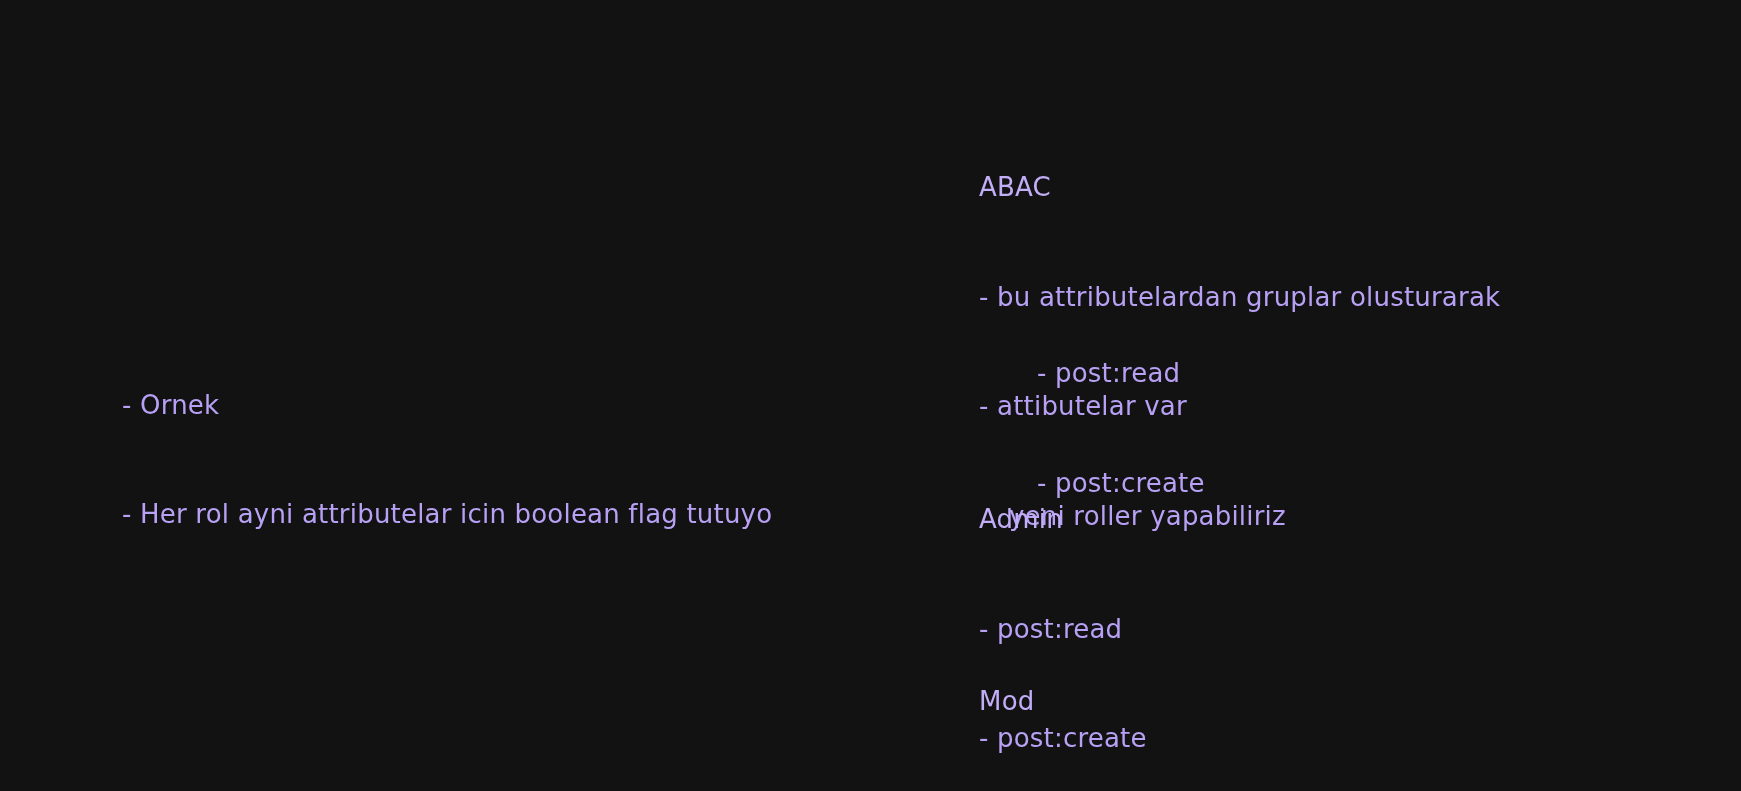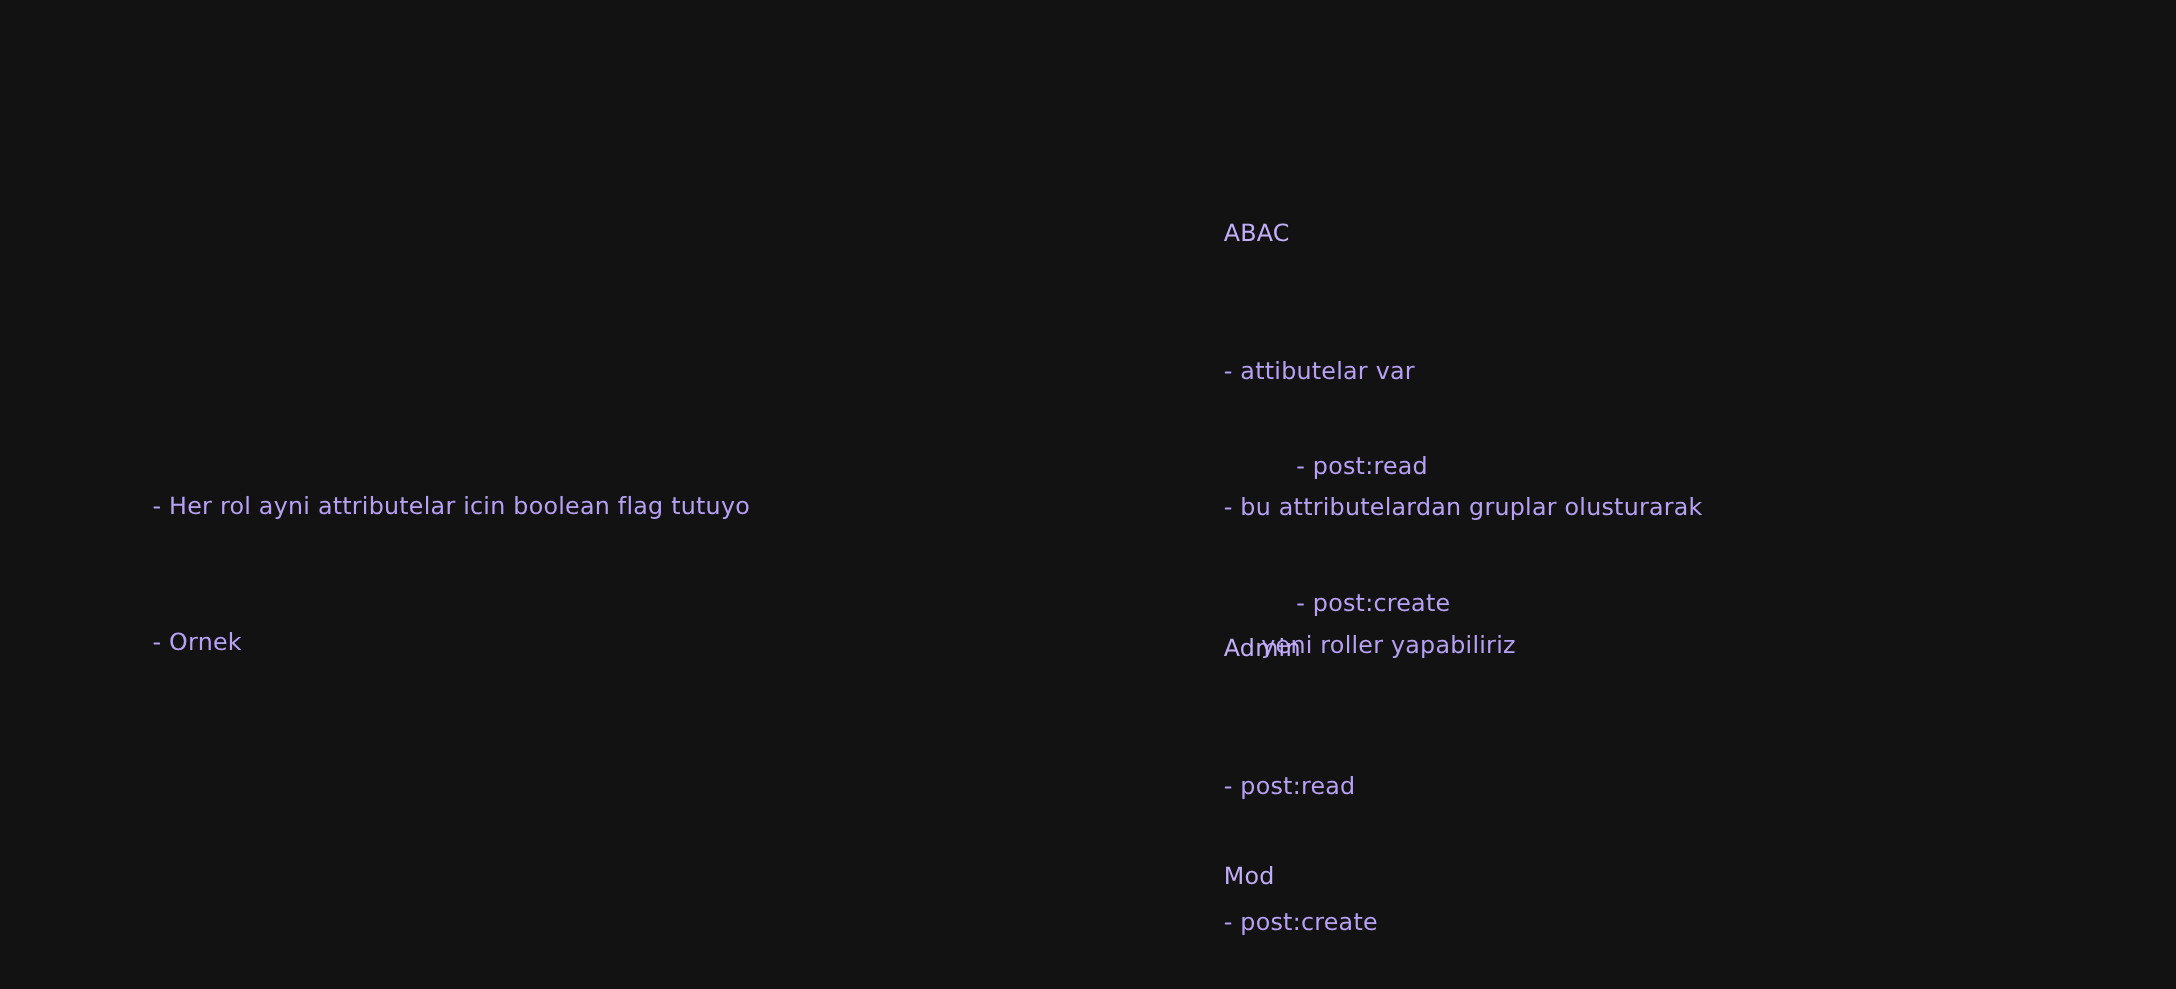--- a/index.html
+++ b/index.html
@@ -13,21 +13,21 @@
     .canvas {
       position: relative;
       width: 1741px;
       height: 791px;
       background: #121212;
     }
     .text-block {
       position: absolute;
       margin: 0;
       font-family: "DejaVu Sans", sans-serif;
-      font-size: 19px;
+      font-size: 26px;
       line-height: 36.5px;
       color: #b8a1f5;
       white-space: pre;
       letter-spacing: 0.2px;
     }
     .line { display: block; height: 36.5px; }
     .title { color: #c2adf7; }
     .ind-wrap { padding-left: 30px; }
     .ind-sub { padding-left: 58px; }
 
@@ -37,34 +37,34 @@
     #admin-block { left: 979px; top: 428px; }
     #mod-block { left: 979px; top: 610px; }
   </style>
 </head>
 <body>
 
 <div class="canvas">
 
   <div class="text-block" id="rbac">
     <span class="line"></span>
+    <span class="line">- Ornek</span>
     <span class="line">- Her rol ayni attributelar icin boolean flag tutuyo</span>
-    <span class="line">- Ornek</span>
     
     
     
     
     
     
   </div>
 
   <div class="text-block" id="abac">
     <span class="line title">ABAC</span>
+    <span class="line">- bu attributelardan gruplar olusturarak</span>
     <span class="line">- attibutelar var</span>
-    <span class="line">- bu attributelardan gruplar olusturarak</span>
     <span class="line ind-wrap">yeni roller yapabiliriz</span>
   </div>
 
   <div class="text-block" id="abac-attrs">
     <span class="line ind-sub">- post:read</span>
     <span class="line ind-sub">- post:create</span>
   </div>
 
   <div class="text-block" id="admin-block">
     <span class="line title">Admin</span>

